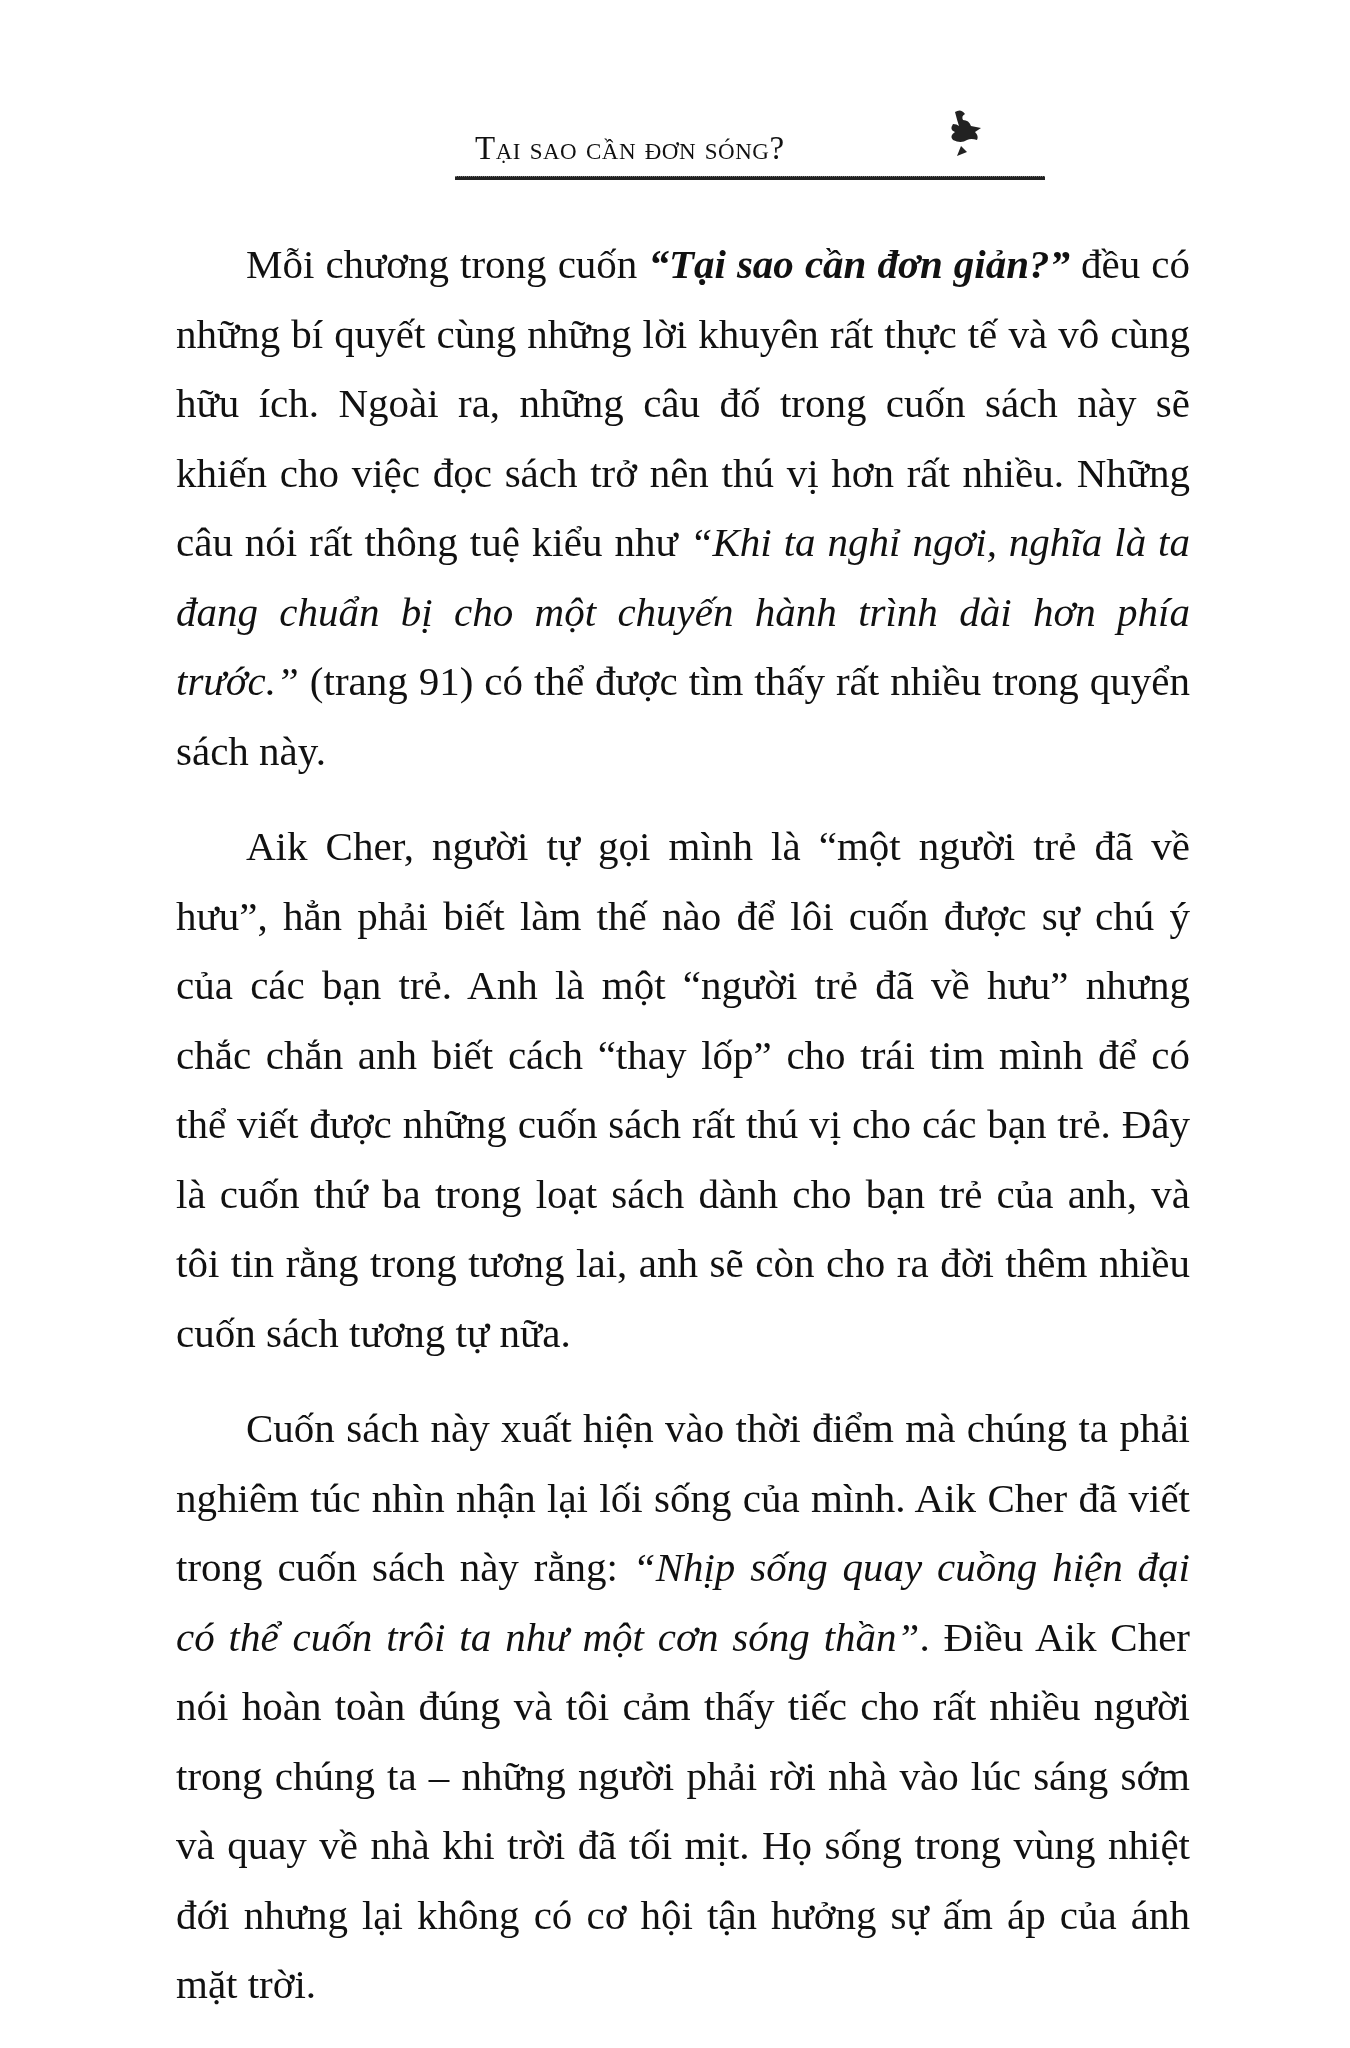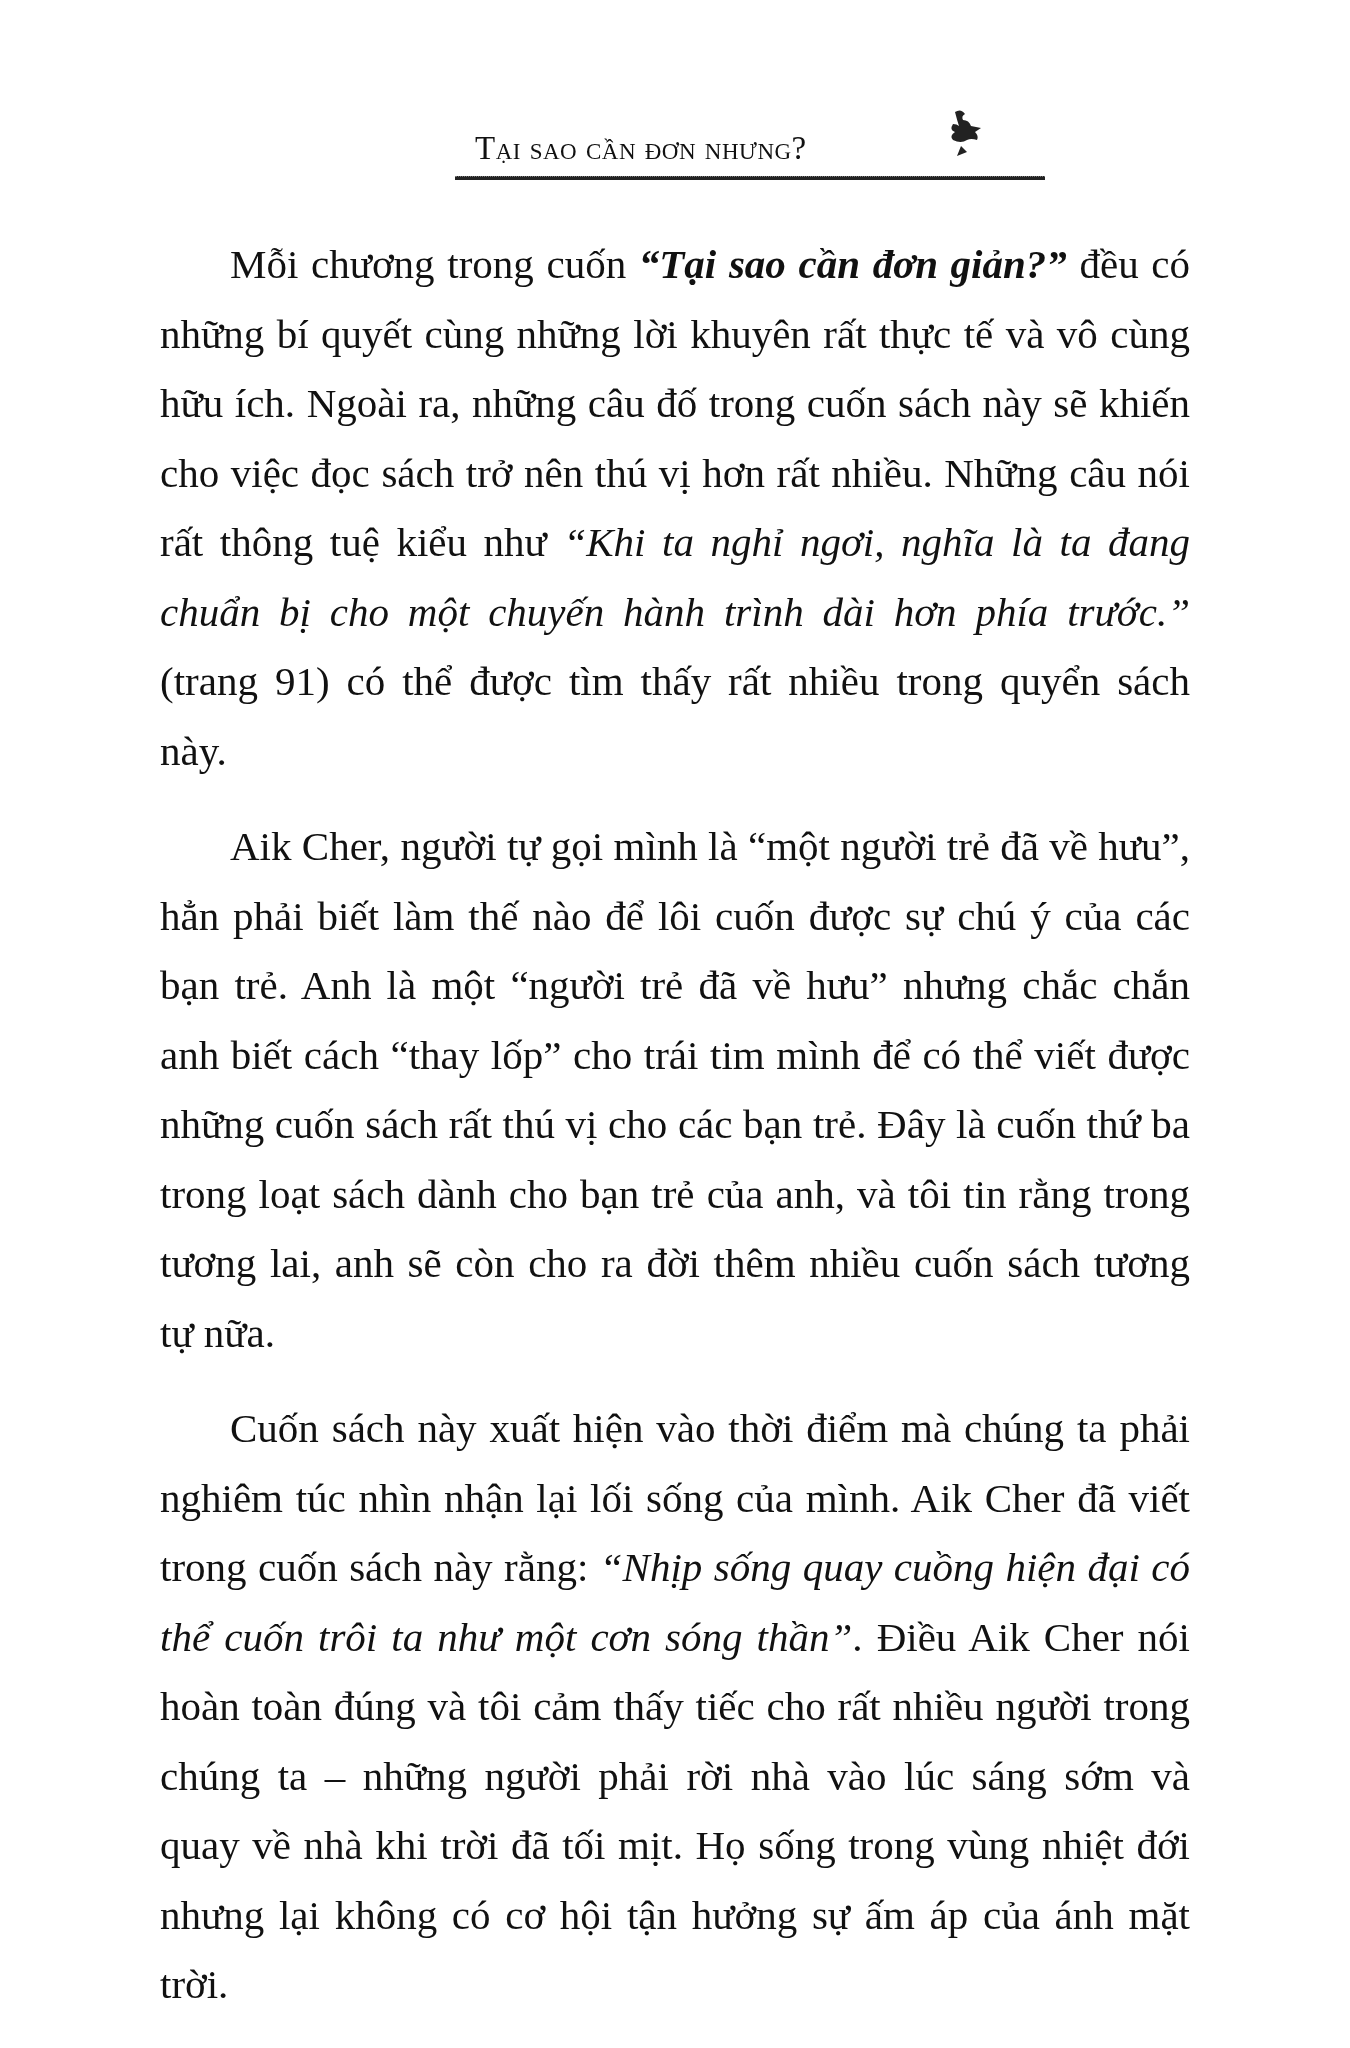--- a/index.html
+++ b/index.html
@@ -23,29 +23,29 @@
   .header-rule {
     position: absolute; left: 0; top: 58px; width: 590px; height: 3px;
     background: #222;
     border-top: 1px dotted #777;
   }
   .content {
     position: absolute; left: 160px; top: 230px; width: 1030px;
     font-size: 41px; line-height: 69.5px;
     text-align: justify;
   }
-  .para { margin: 0 0 26px 0; text-indent: 70px; }
+  .para { margin: 0 0 26px 16px; text-indent: 70px; }
   .para em { font-style: italic; }
   .para strong { font-weight: bold; }
 </style>
 </head>
 <body>
 
 <div class="header">
-  <span class="header-title">Tại sao cần đơn nhưng?</span>
+  <span class="header-title">Tại sao cần đơn sóng?</span>
   <svg class="header-ornament" viewBox="0 0 60 60">
     <path d="M22 6 q6 -4 10 2 q-4 2 -2 6 q6 0 8 6 l10 2 l-6 4 q4 4 2 8 q-6 -2 -10 0 q-6 4 -14 0 q-4 -4 2 -8 q-6 -2 -2 -8 q4 0 6 2 q-2 -6 -4 -14z" fill="#222"></path>
     <path d="M28 40 l6 6 l-10 4 z" fill="#222"></path>
   </svg>
   <div class="header-rule"></div>
 </div>
 
 <div class="content">
   <p class="para">
     <span>Mỗi chương trong cuốn </span><strong><em>“Tại sao cần đơn giản?”</em></strong><span> đều có những bí quyết cùng những lời khuyên rất thực tế và vô cùng hữu ích. Ngoài ra, những câu đố trong cuốn sách này sẽ khiến cho việc đọc sách trở nên thú vị hơn rất nhiều. Những câu nói rất thông tuệ kiểu như </span><em>“Khi ta nghỉ ngơi, nghĩa là ta đang chuẩn bị cho một chuyến hành trình dài hơn phía trước.”</em><span> (trang 91) có thể được tìm thấy rất nhiều trong quyển sách này.</span>

